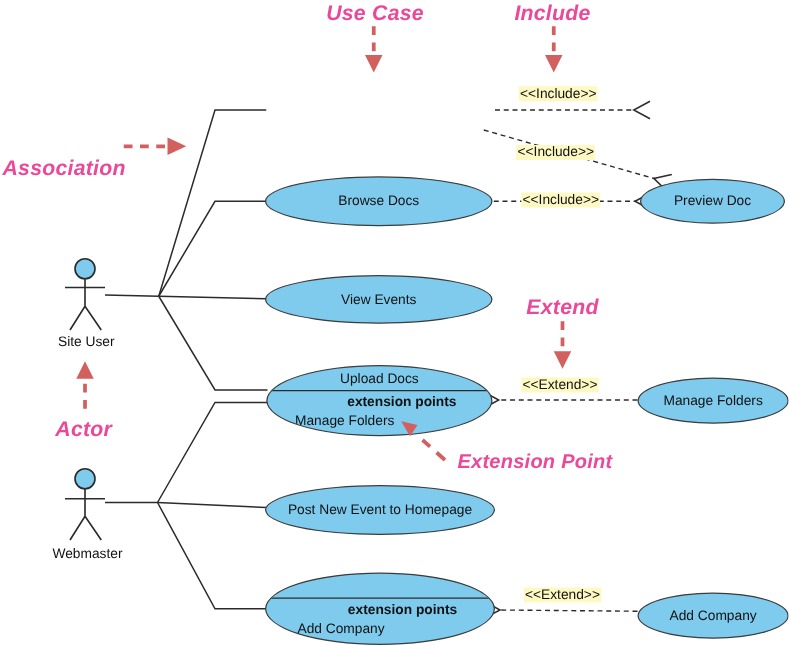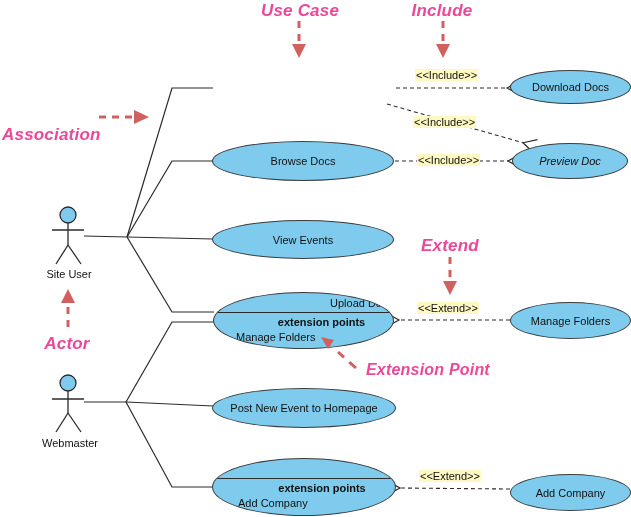--- a/index.html
+++ b/index.html
@@ -5,21 +5,21 @@
   html,body{margin:0;padding:0;background:#fff;}
   #canvas{position:relative;width:631px;height:517px;background:#ffffff;overflow:hidden;
           font-family:"Liberation Sans", sans-serif;}
   svg.layer{position:absolute;left:0;top:0;pointer-events:none;}
   #connectors{z-index:1;}
   #redlayer{z-index:3;}
 
   .uc{position:absolute;z-index:2;box-sizing:border-box;background:#7ECBEE;border:1.5px solid #3c3c3c;
       border-radius:50%;color:#111;font-size:11px;overflow:hidden;}
   .uc.center{display:flex;align-items:center;justify-content:center;text-align:center;}
-  .uc-title{position:absolute;left:0;right:0;text-align:right;}
+  .uc-title{position:absolute;left:0;right:0;text-align:center;}
   .uc-divider{position:absolute;left:0;right:0;border-top:1.2px solid #2b2b2b;}
   .uc-sub{position:absolute;left:0;right:0;text-align:center;font-weight:bold;padding-left:36px;}
   .uc-ext{position:absolute;}
 
   .actor-label{position:absolute;z-index:2;font-size:11px;color:#111;text-align:center;}
 
   .rel-label{position:absolute;z-index:2;font-size:11px;color:#111;background:#fef9c3;padding:0 1px;white-space:nowrap;}
 
   .red-label{position:absolute;z-index:4;color:#ec4899;font-weight:bold;font-size:17px;
              letter-spacing:0.2px;white-space:nowrap;font-style:italic;}
@@ -91,25 +91,22 @@
   <div class="uc center" style="left:212px;top:388px;width:184px;height:40px;">
     <span>Post New Event to Homepage</span>
   </div>
 
   <div class="uc" style="left:212px;top:458px;width:184px;height:58px;">
     <div class="uc-divider" style="top:19px;"></div>
     <div class="uc-sub" style="top:23px;">extension points</div>
     <div class="uc-ext" style="top:38px;left:25px;">Add Company</div>
   </div>
 
-  <div class="uc center" style="left:510px;top:70px;width:121px;height:34px;">
-    <span>Download Docs</span>
-  </div>
 
-  <div class="uc center" style="left:512px;top:143px;width:116px;height:36px;font-style:italic;">
+  <div class="uc center" style="left:512px;top:143px;width:116px;height:36px;">
     <span>Preview Doc</span>
   </div>
 
   <div class="uc center" style="left:510px;top:302px;width:121px;height:37px;">
     <span>Manage Folders</span>
   </div>
 
   <div class="uc center" style="left:510px;top:474px;width:121px;height:37px;">
     <span>Add Company</span>
   </div>

